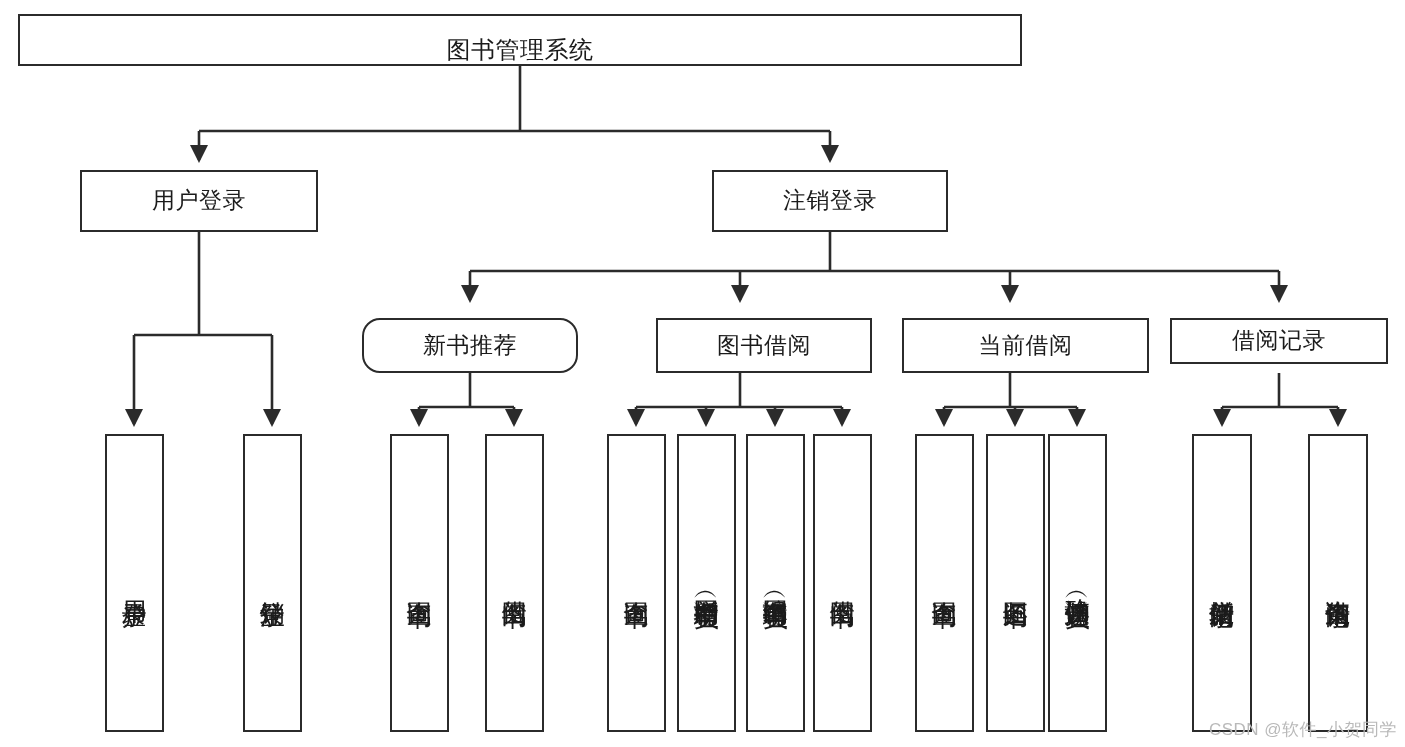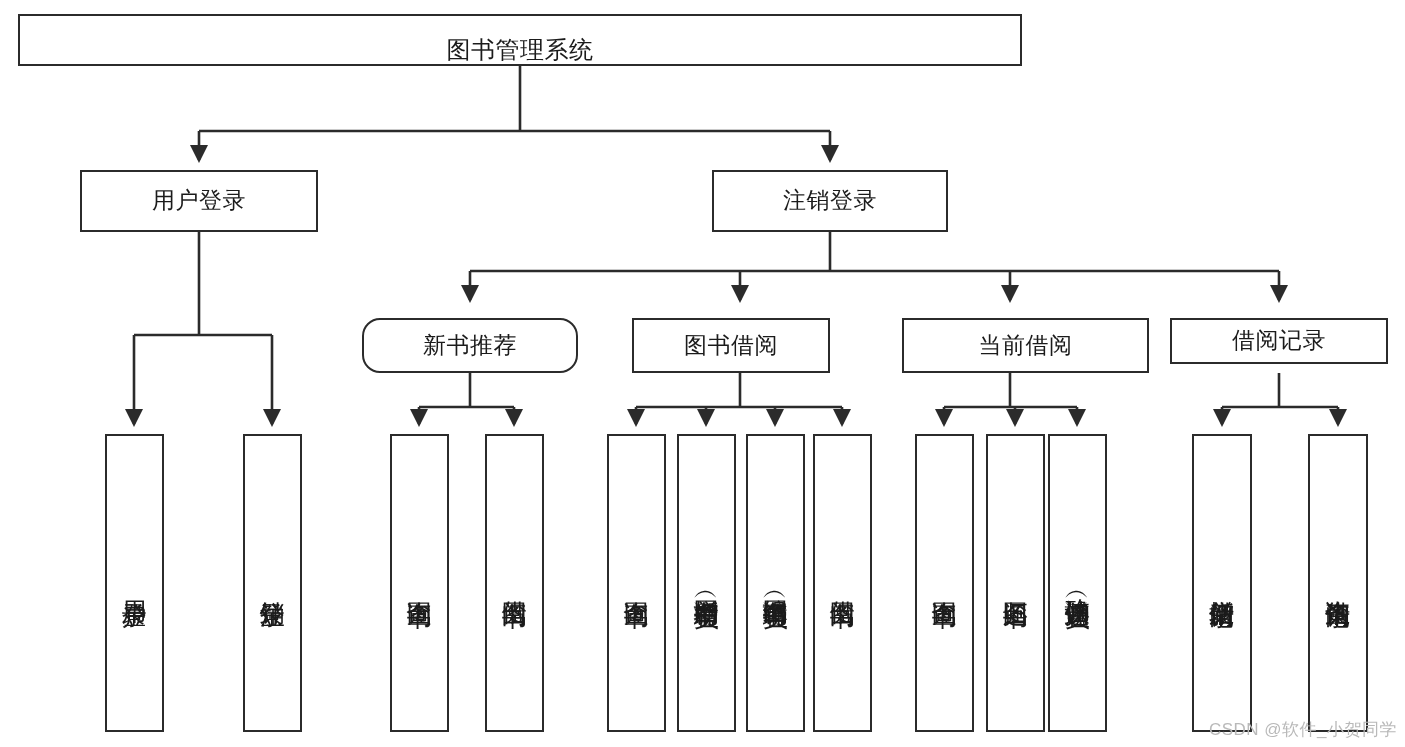--- a/index.html
+++ b/index.html
@@ -128,21 +128,21 @@
   <div class="node horiz" style="left:80px;top:170px;width:238px;height:62px;">
     <span class="label">用户登录</span>
   </div>
   <div class="node horiz" style="left:712px;top:170px;width:236px;height:62px;">
     <span class="label">注销登录</span>
   </div>
 
   <div class="node horiz" style="left:362px;top:318px;width:216px;height:55px;border-radius:18px;">
     <span class="label">新书推荐</span>
   </div>
-  <div class="node horiz" style="left:632px;top:318px;width:198px;height:55px;">
+  <div class="node horiz" style="left:656px;top:318px;width:216px;height:55px;">
     <span class="label">图书借阅</span>
   </div>
   <div class="node horiz" style="left:902px;top:318px;width:247px;height:55px;">
     <span class="label">当前借阅</span>
   </div>
   <div class="node horiz" style="left:1170px;top:318px;width:218px;height:46px;">
     <span class="label">借阅记录</span>
   </div>
 
   <div class="node vert" style="left:105px;top:434px;width:59px;height:298px;">

